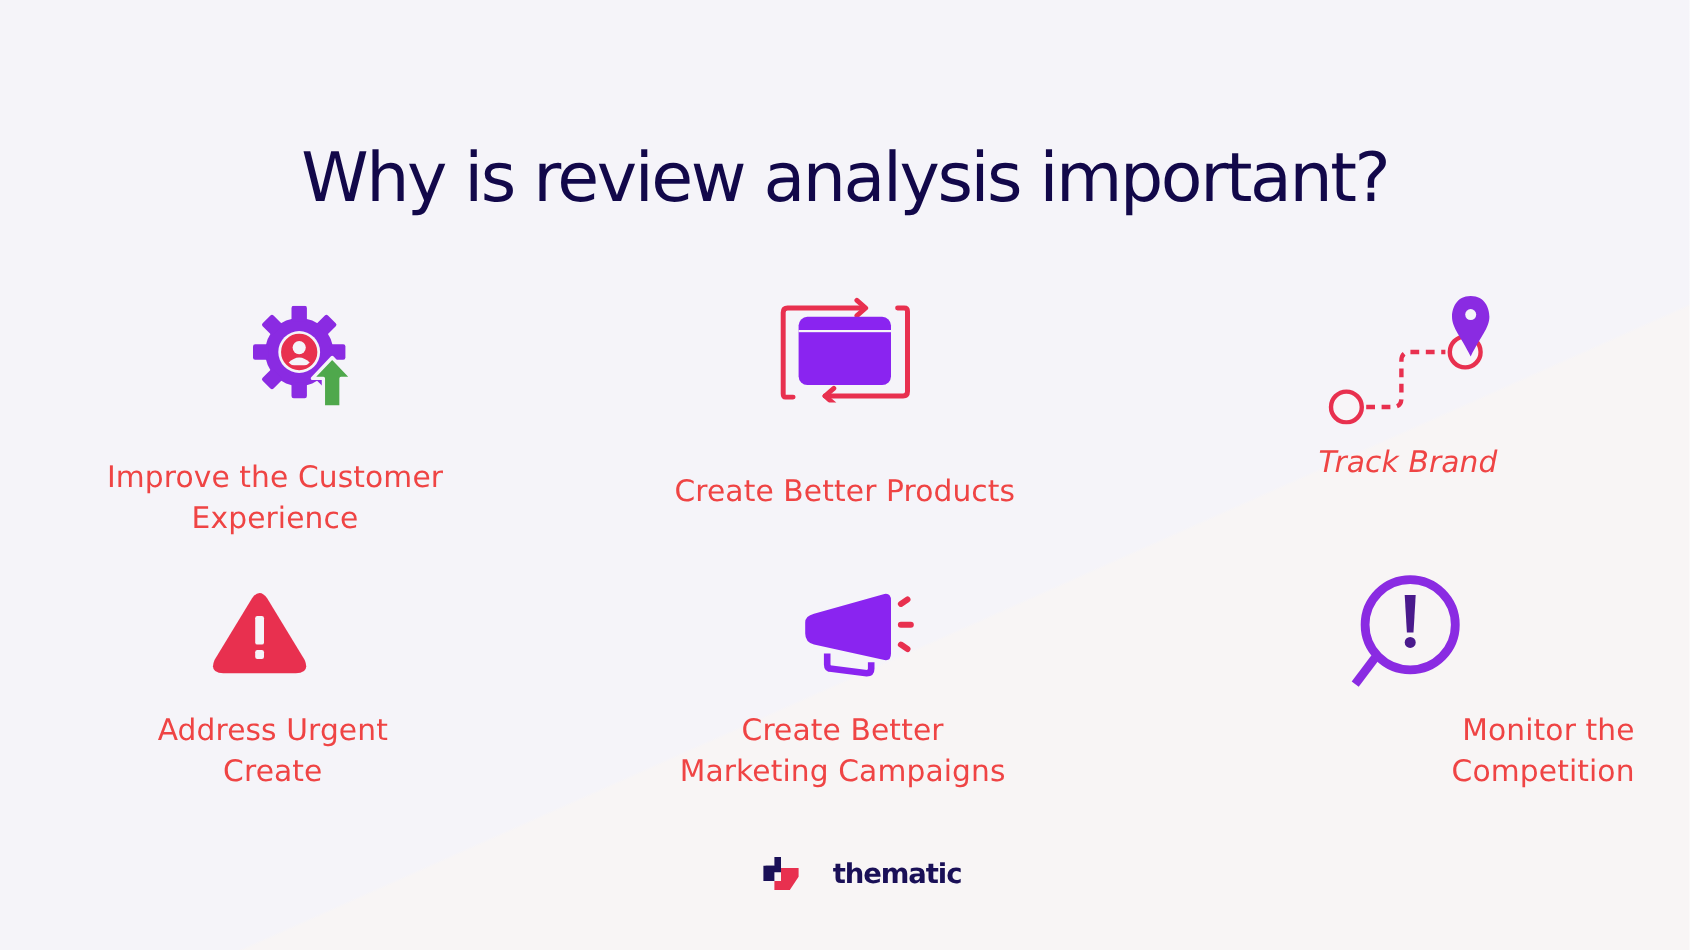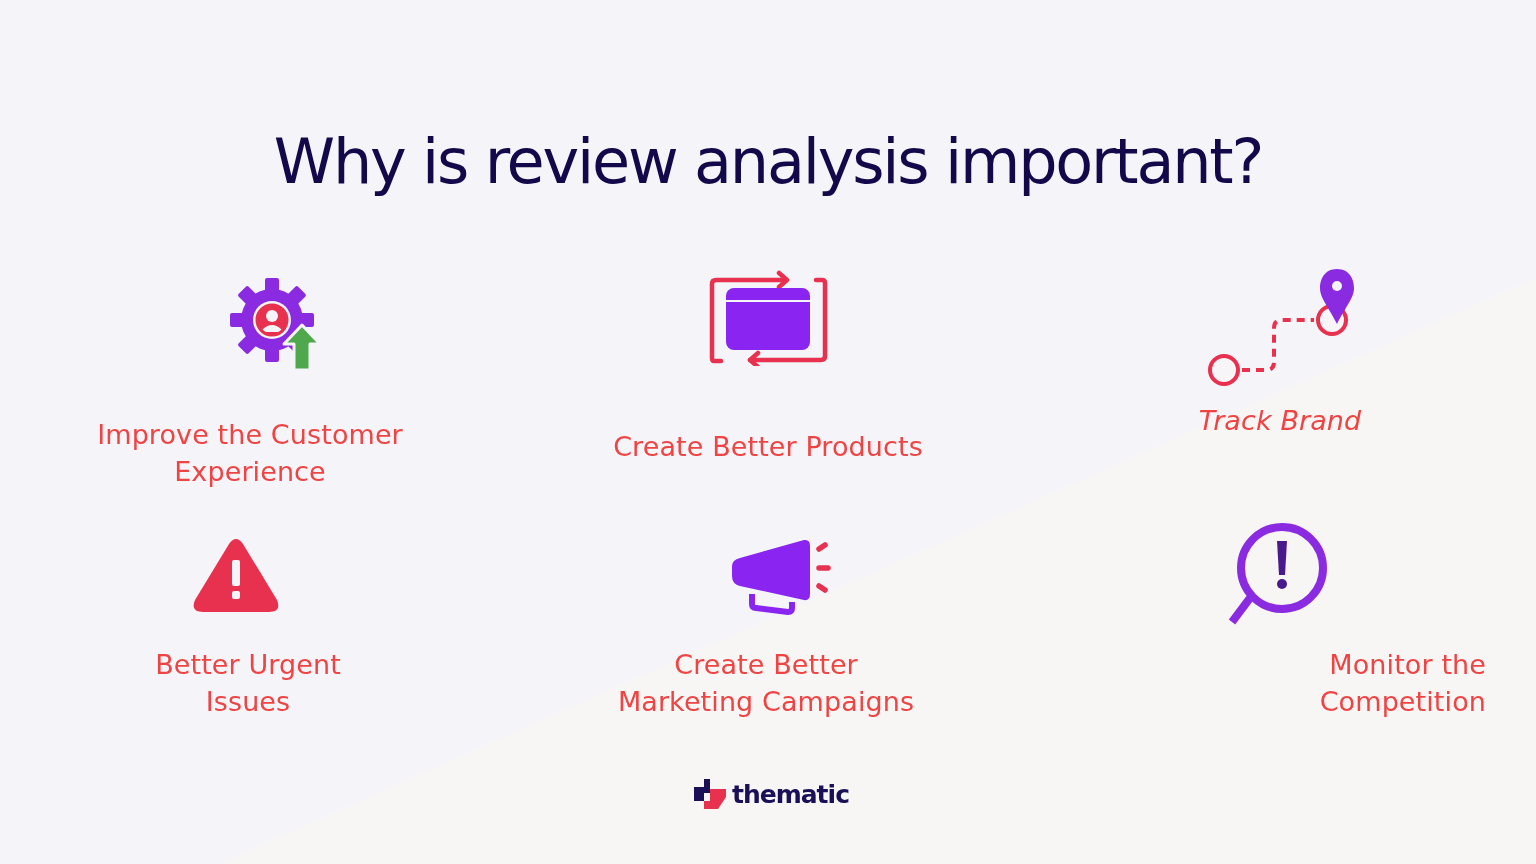--- a/index.html
+++ b/index.html
@@ -49,20 +49,21 @@
       display: flex;
       align-items: center;
       gap: 4px;
     }
     .logo-text {
       font-family: "DejaVu Sans", sans-serif;
       font-weight: 700;
       font-size: 25px;
       color: #1a1057;
       letter-spacing: -1px;
+      margin-left: 25px;
     }
   </style>
 </head>
 <body>
 
 <h1 class="title">Why is review analysis important?</h1>
 
 <div class="card" style="left:40px; top:270px;">
   <div class="icon" style="top:8px; left:190px; width:100px; height:96px; transform:none;">
     <svg width="100" height="96" viewBox="0 0 100 96">
@@ -128,22 +129,22 @@
 
 <div class="card" style="left:38px; top:536px;">
   <div class="icon" style="top:2px; left:154px; width:88px; height:76px; transform:none;">
     <svg width="88" height="76" viewBox="0 0 88 76">
       <path d="M37 6 Q44 -4 51 6 L85 62 Q90 74 77 74 L11 74 Q-2 74 3 62 Z" fill="#e8304f"></path>
       <rect x="40" y="22" width="8" height="26" rx="2" fill="#f5f4f9"></rect>
       <rect x="40" y="53" width="8" height="8" rx="2" fill="#f5f4f9"></rect>
     </svg>
   </div>
   <div class="label" style="top:110px;">
-    <span>Better Urgent</span>
-    <span>Issues</span>
+    <span>Address Urgent</span>
+    <span>Create</span>
   </div>
 </div>
 
 <div class="card" style="left:556px; top:536px;">
   <div class="icon" style="top:0; left:174px; width:110px; height:80px; transform:none;">
     <svg width="110" height="80" viewBox="0 0 110 80">
       <path d="M10 22 L74 4 Q80 3 80 10 L80 58 Q80 65 74 64 L10 50 Q2 48 2 40 L2 30 Q2 24 10 22 Z" fill="#8a24f0"></path>
       <path d="M22 58 L22 68 Q22 72 26 72 L58 76 Q62 76 62 72 L62 66" fill="none" stroke="#8a24f0" stroke-width="6" stroke-linejoin="round"></path>
       <g stroke="#e8304f" stroke-width="5.5" stroke-linecap="round">
         <line x1="89" y1="13" x2="95" y2="9"></line>

